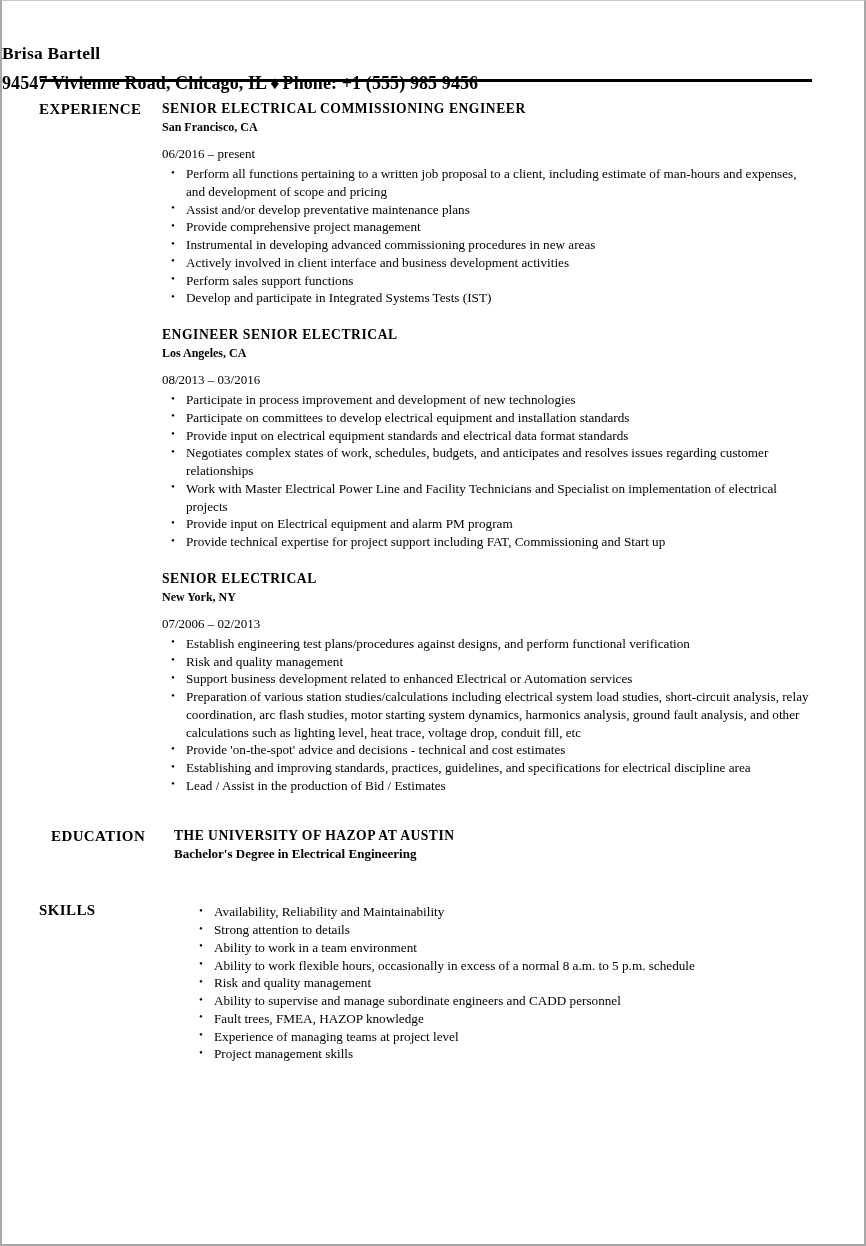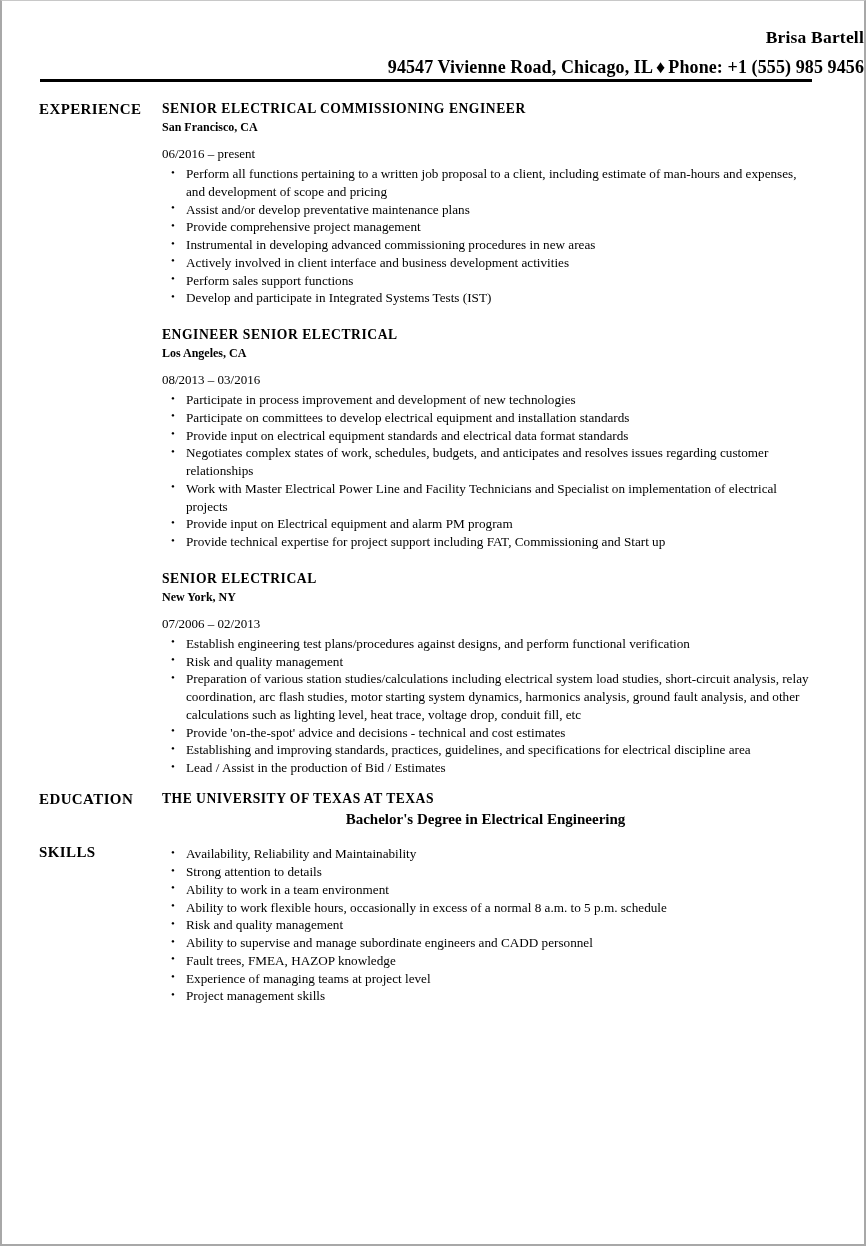--- a/index.html
+++ b/index.html
@@ -24,22 +24,22 @@
     overflow: hidden;
   }
   .sheet {
     position: absolute;
     left: 0; top: 0; right: 0; bottom: 0;
     background: #ffffff;
   }
 
   
   .hdr {
-    padding-top: 26px;
-    text-align: right;
+    padding-top: 42px;
+    text-align: left;
   }
   .hdr-name {
     font-size: 17.5px;
     font-weight: bold;
     letter-spacing: 0.2px;
     line-height: 1.15;
   }
   .hdr-contact {
     font-size: 18px;
     font-weight: bold;
@@ -130,28 +130,27 @@
   }
 
   
   .edu-school {
     font-size: 13.6px;
     font-weight: bold;
     letter-spacing: 0.5px;
     line-height: 1.38;
   }
   .edu-degree {
-    font-size: 15px;
+    font-size: 13px;
     font-weight: bold;
     line-height: 1.38;
-    text-align: center;
-  }
-
-  .row-education { margin-top: 13px; }
-  .row-skills { margin-top: 14px; }
+  }
+
+  .row-education { margin-top: 32px; padding-left: 12px; }
+  .row-skills { margin-top: 38px; gap: 28px; }
 </style>
 </head>
 <body>
 
 <div class="page">
   <div class="sheet">
 
     <div class="hdr">
       <div class="hdr-name">Brisa Bartell</div>
       <div class="hdr-contact">
@@ -197,34 +196,35 @@
             </ul>
           </div>
 
           <div class="entry">
             <div class="entry-title">SENIOR ELECTRICAL</div>
             <div class="entry-location">New York, NY</div>
             <div class="entry-dates">07/2006 – 02/2013</div>
             <ul class="bullets">
               <li>Establish engineering test plans/procedures against designs, and perform functional verification</li>
               <li>Risk and quality management</li>
+              <li>Support business development related to enhanced Electrical or Automation services</li>
               <li>Preparation of various station studies/calculations including electrical system load studies, short-circuit analysis, relay coordination, arc flash studies, motor starting system dynamics, harmonics analysis, ground fault analysis, and other calculations such as lighting level, heat trace, voltage drop, conduit fill, etc</li>
               <li>Provide 'on-the-spot' advice and decisions - technical and cost estimates</li>
               <li>Establishing and improving standards, practices, guidelines, and specifications for electrical discipline area</li>
               <li>Lead / Assist in the production of Bid / Estimates</li>
             </ul>
           </div>
 
         </div>
       </div>
 
       <div class="row row-education">
         <div class="label-col">EDUCATION</div>
         <div class="content-col">
-          <div class="edu-school">THE UNIVERSITY OF TEXAS AT TEXAS</div>
+          <div class="edu-school">THE UNIVERSITY OF HAZOP AT AUSTIN</div>
           <div class="edu-degree">Bachelor's Degree in Electrical Engineering</div>
         </div>
       </div>
 
       <div class="row row-skills">
         <div class="label-col">SKILLS</div>
         <div class="content-col">
           <ul class="bullets">
             <li>Availability, Reliability and Maintainability</li>
             <li>Strong attention to details</li>

